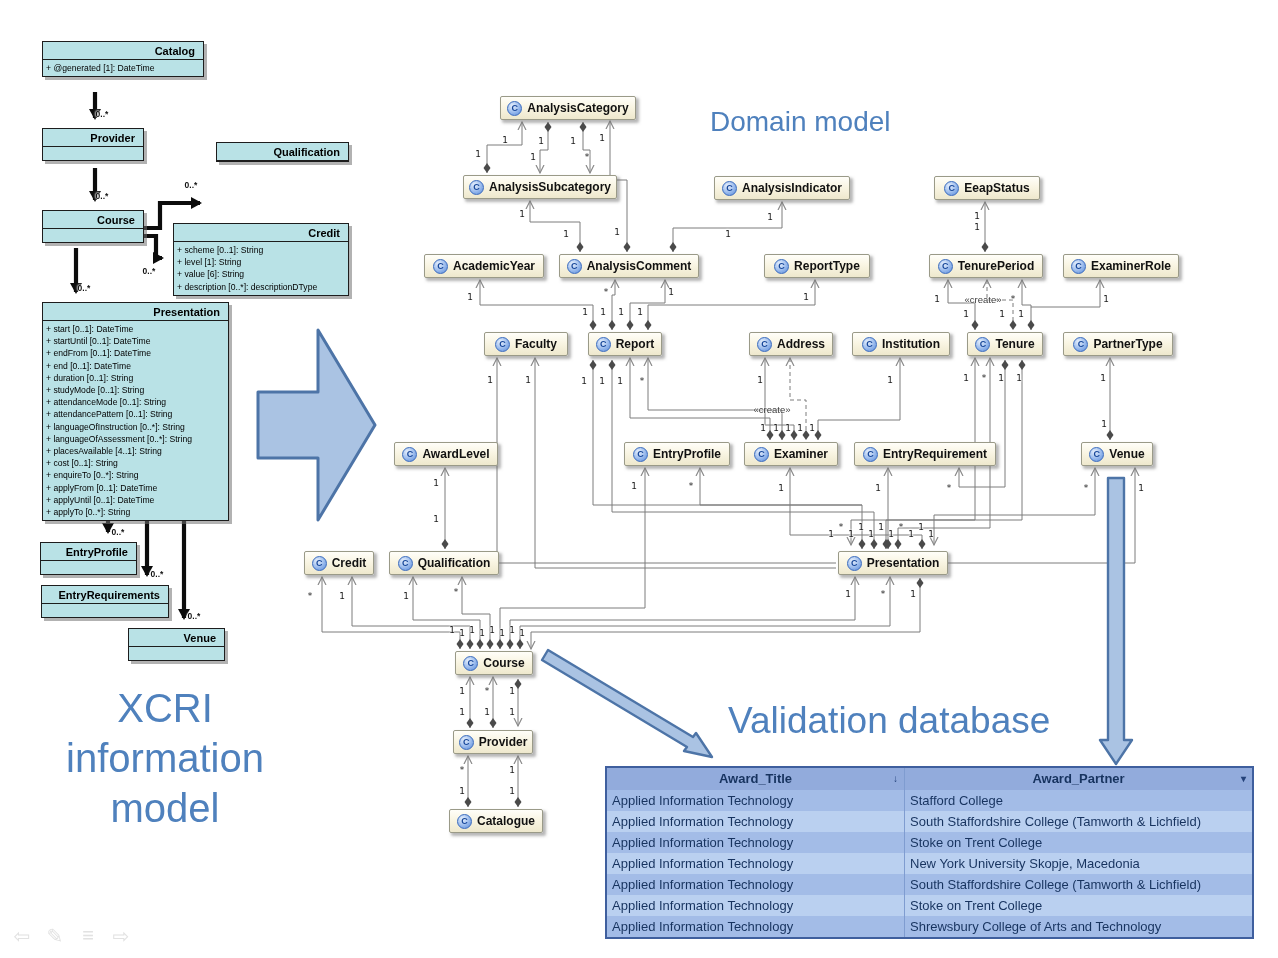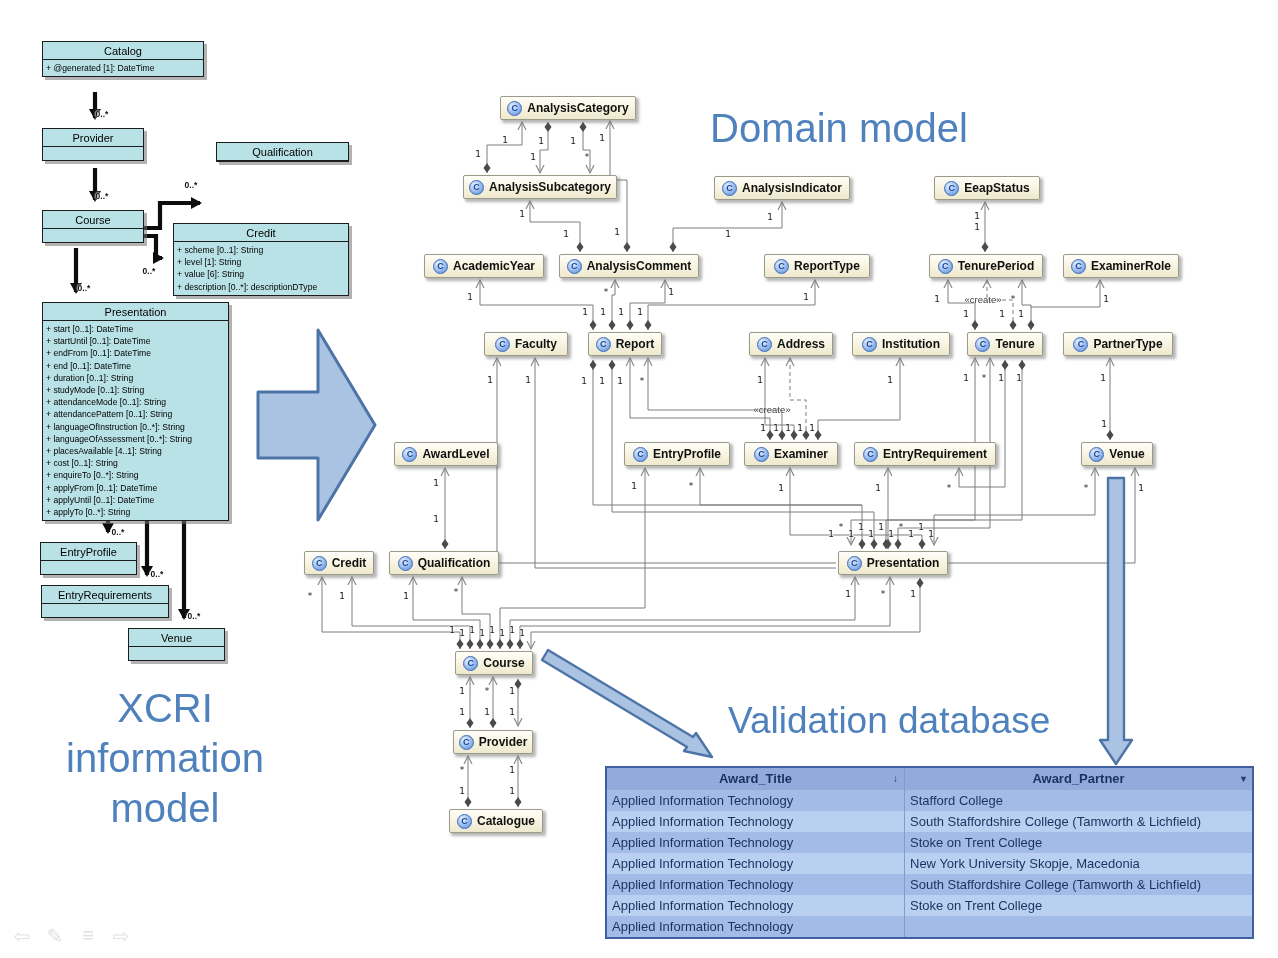--- a/index.html
+++ b/index.html
@@ -1,19 +1,19 @@
 <!DOCTYPE html>
 <html><head>
 <meta charset="utf-8">
 <style>
   html,body{margin:0;padding:0}
   body{width:1278px;height:958px;position:relative;background:#fff;overflow:hidden;
        font-family:"Liberation Sans",sans-serif}
   .heading{position:absolute;color:#4f81bd;font-weight:normal}
-  #h-domain{left:710px;top:106px;font-size:40px}
+  #h-domain{left:710px;top:106px;font-size:28px}
   #h-validation{left:728px;top:700px;font-size:37px}
   #h-xcri{left:55px;top:683px;width:220px;text-align:center;font-size:40px;line-height:50px}
   svg.overlay{position:absolute;left:0;top:0;pointer-events:none}
   
   .domain-node{position:absolute;height:22px;
     background:linear-gradient(180deg,#fffef9 0%,#f9f5e3 45%,#eee8cd 100%);
     border:1px solid #9a9a88;border-radius:2px;
     box-shadow:2.5px 2.5px 3px rgba(110,110,110,.5);
     display:flex;align-items:center;justify-content:center;gap:5px;
     font-weight:bold;font-size:12px;color:#111;white-space:nowrap}
@@ -22,21 +22,21 @@
     border:1px solid #3a6bbf;color:#17479a;font-size:9px;font-weight:bold;
     display:flex;align-items:center;justify-content:center;line-height:1}
   .mlabel{position:absolute;font-family:"DejaVu Sans",sans-serif;font-size:9px;color:#1a1a1a;
     transform:translate(-50%,-50%);white-space:nowrap;
     text-shadow:0 0 2px #fff,0 0 2px #fff,0 0 3px #fff}
   .stereo{position:absolute;font-size:9.5px;color:#3c3c3c;transform:translate(-50%,-50%);
     text-shadow:0 0 2px #fff,0 0 2px #fff;white-space:nowrap}
   
   .xcri-box{position:absolute;background:#b9e2e6;border:1.6px solid #1d1d1d;
     box-shadow:3px 3px 0 rgba(115,115,115,.55)}
-  .xcri-title{font-weight:normal;font-size:11px;text-align:center;padding:3px 2px 2px;
+  .xcri-title{font-weight:bold;font-size:11px;text-align:right;padding:3px 8px 2px;
     border-bottom:1.6px solid #1d1d1d;color:#000}
   .xcri-attrs{font-size:8.6px;line-height:12.2px;padding:2px 3px;min-height:9px;color:#000;white-space:nowrap}
   .alabel{position:absolute;font-size:8.5px;color:#111;transform:translate(-50%,-50%);
     text-shadow:0 0 2px #fff,0 0 2px #fff,0 0 3px #fff;font-weight:bold}
   
   #db-table{position:absolute;left:605px;top:766px;width:645px;border:2px solid #3f5f9e;
     font-size:13px;color:#17335f}
   .db-row{display:flex;height:21px;line-height:21px}
   .db-head{background:#92abdc;font-weight:bold;height:22px;line-height:22px}
   .db-c1{width:298px;border-right:1px solid #7f9cd0;position:relative;padding-left:5px;box-sizing:border-box}
@@ -435,20 +435,21 @@
     <div class="db-row">
       <div class="db-c1">Applied Information Technology</div>
       <div class="db-c2">South Staffordshire College (Tamworth &amp; Lichfield)</div>
     </div>
     <div class="db-row">
       <div class="db-c1">Applied Information Technology</div>
       <div class="db-c2">Stoke on Trent College</div>
     </div>
     <div class="db-row">
       <div class="db-c1">Applied Information Technology</div>
+      <div class="db-c2">Shrewsbury College of Arts and Technology</div>
     </div>
   </div>
 
 <div id="navbar">
   <span>⇦</span>
   <span>✎</span>
   <span>≡</span>
   <span>⇨</span>
 </div>
 

